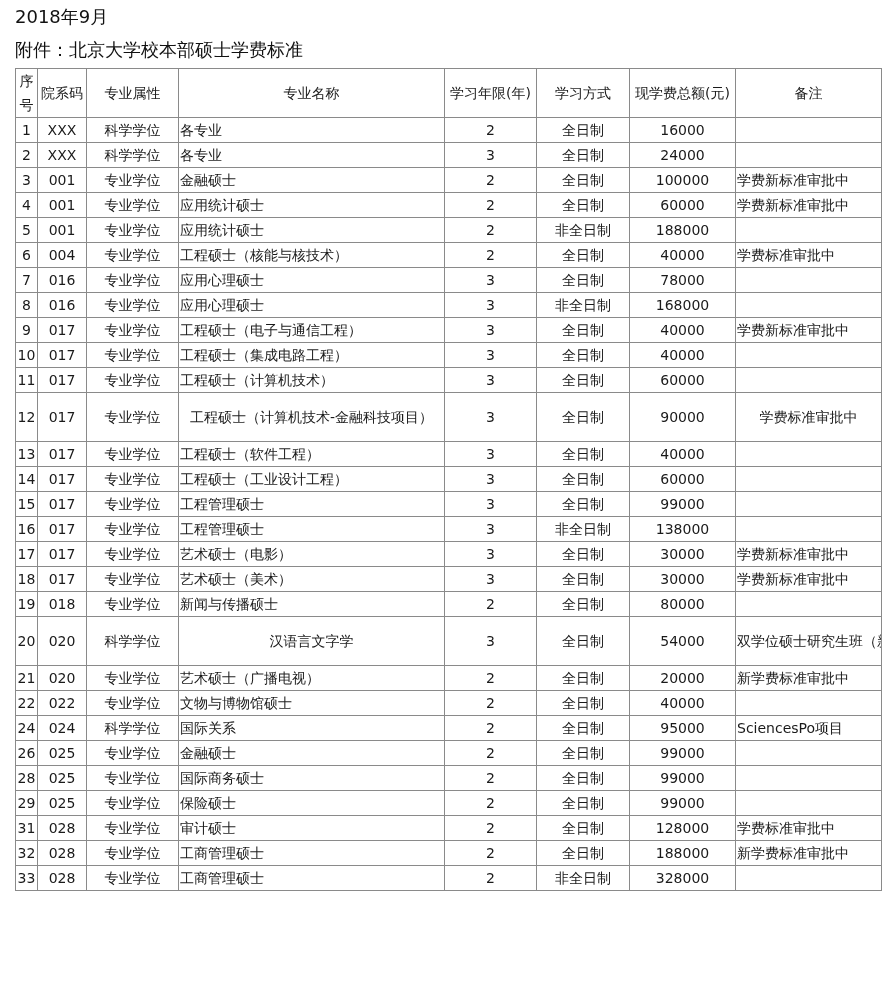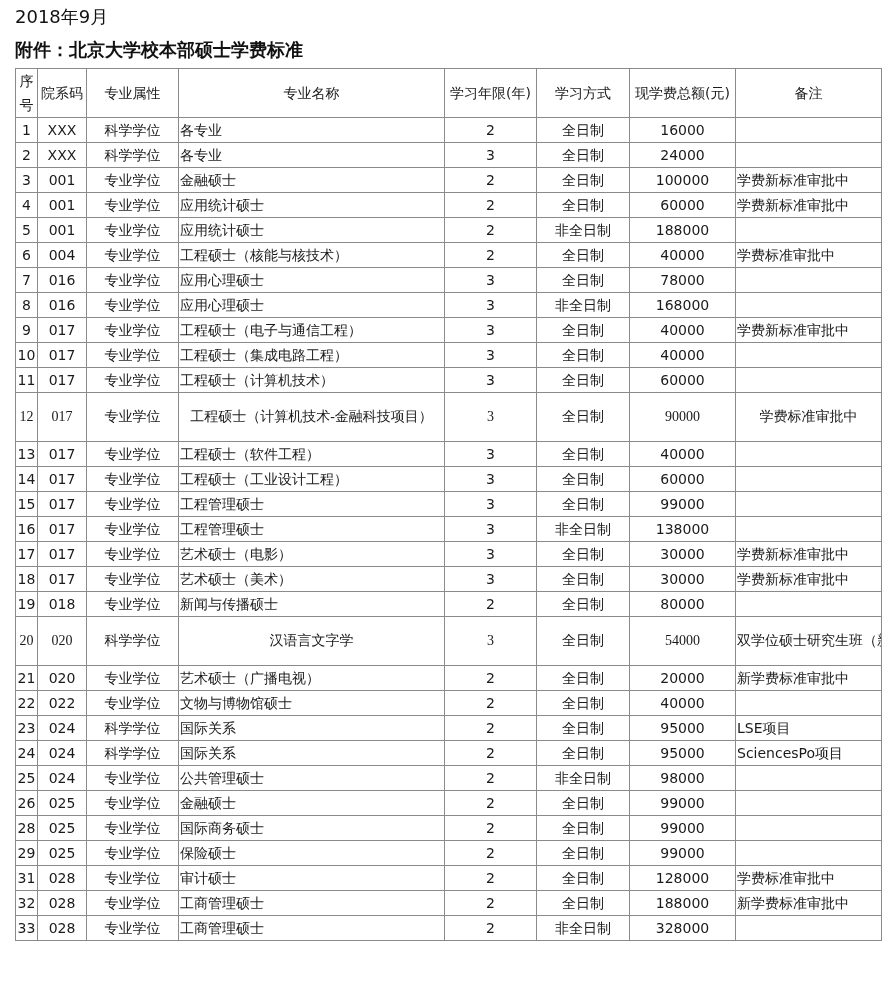--- a/index.html
+++ b/index.html
@@ -8,21 +8,21 @@
       font-family: "DejaVu Sans", "Liberation Sans", sans-serif;
       color: #1a1a1a;
       position: relative;
     }
     .date {
       position: absolute; left: 15px; top: 6px;
       font-size: 18px; line-height: 22px; color: #111; text-align: center;
     }
     .title {
       position: absolute; left: 15px; top: 38px;
-      font-size: 18px; line-height: 24px; font-weight: bold; color: #111;
+      font-size: 18px; line-height: 24px; font-weight: normal; color: #111;
     }
     table.fees {
       position: absolute; left: 15px; top: 68px;
       border-collapse: collapse;
       table-layout: fixed;
       width: 866px;
       font-size: 14px;
     }
     table.fees th, table.fees td {
       border: 1px solid #8a8a8a;
@@ -31,21 +31,21 @@
       line-height: 24px;
       font-weight: normal;
       overflow: hidden;
       white-space: nowrap;
     }
     table.fees thead th { height: 48px; line-height: 24px; white-space: normal; text-align: center; }
     table.fees { border: 1px solid #444; }
     td.c { text-align: center; }
     td.l { text-align: left; }
     td.wrap { white-space: normal; line-height: 24px; text-align: center; }
-    tr.tall td { height: 48px; font-family: Liberation Serif, serif; }
+    tr.tall td { height: 48px; }
   </style>
 </head>
 <body>
 
 <div class="date">2018年9月</div>
 <div class="title">附件：北京大学校本部硕士学费标准</div>
 
 <table class="fees">
   <colgroup>
     <col style="width:22px">
@@ -284,50 +284,30 @@
         <td class="c">22</td>
         <td class="c">022</td>
         <td class="c">专业学位</td>
         <td class="l">文物与博物馆硕士</td>
         <td class="c">2</td>
         <td class="c">全日制</td>
         <td class="c">40000</td>
         <td class="l"></td>
       </tr>
       <tr>
-        <td class="c">23</td>
-        <td class="c">024</td>
-        <td class="c">科学学位</td>
-        <td class="l">国际关系</td>
-        <td class="c">2</td>
-        <td class="c">全日制</td>
-        <td class="c">95000</td>
-        <td class="l">LSE项目</td>
-      </tr>
-      <tr>
         <td class="c">24</td>
         <td class="c">024</td>
         <td class="c">科学学位</td>
         <td class="l">国际关系</td>
         <td class="c">2</td>
         <td class="c">全日制</td>
         <td class="c">95000</td>
         <td class="l">SciencesPo项目</td>
       </tr>
       <tr>
-        <td class="c">25</td>
-        <td class="c">024</td>
-        <td class="c">专业学位</td>
-        <td class="l">公共管理硕士</td>
-        <td class="c">2</td>
-        <td class="c">非全日制</td>
-        <td class="c">98000</td>
-        <td class="l"></td>
-      </tr>
-      <tr>
         <td class="c">26</td>
         <td class="c">025</td>
         <td class="c">专业学位</td>
         <td class="l">金融硕士</td>
         <td class="c">2</td>
         <td class="c">全日制</td>
         <td class="c">99000</td>
         <td class="l"></td>
       </tr>
       <tr>

